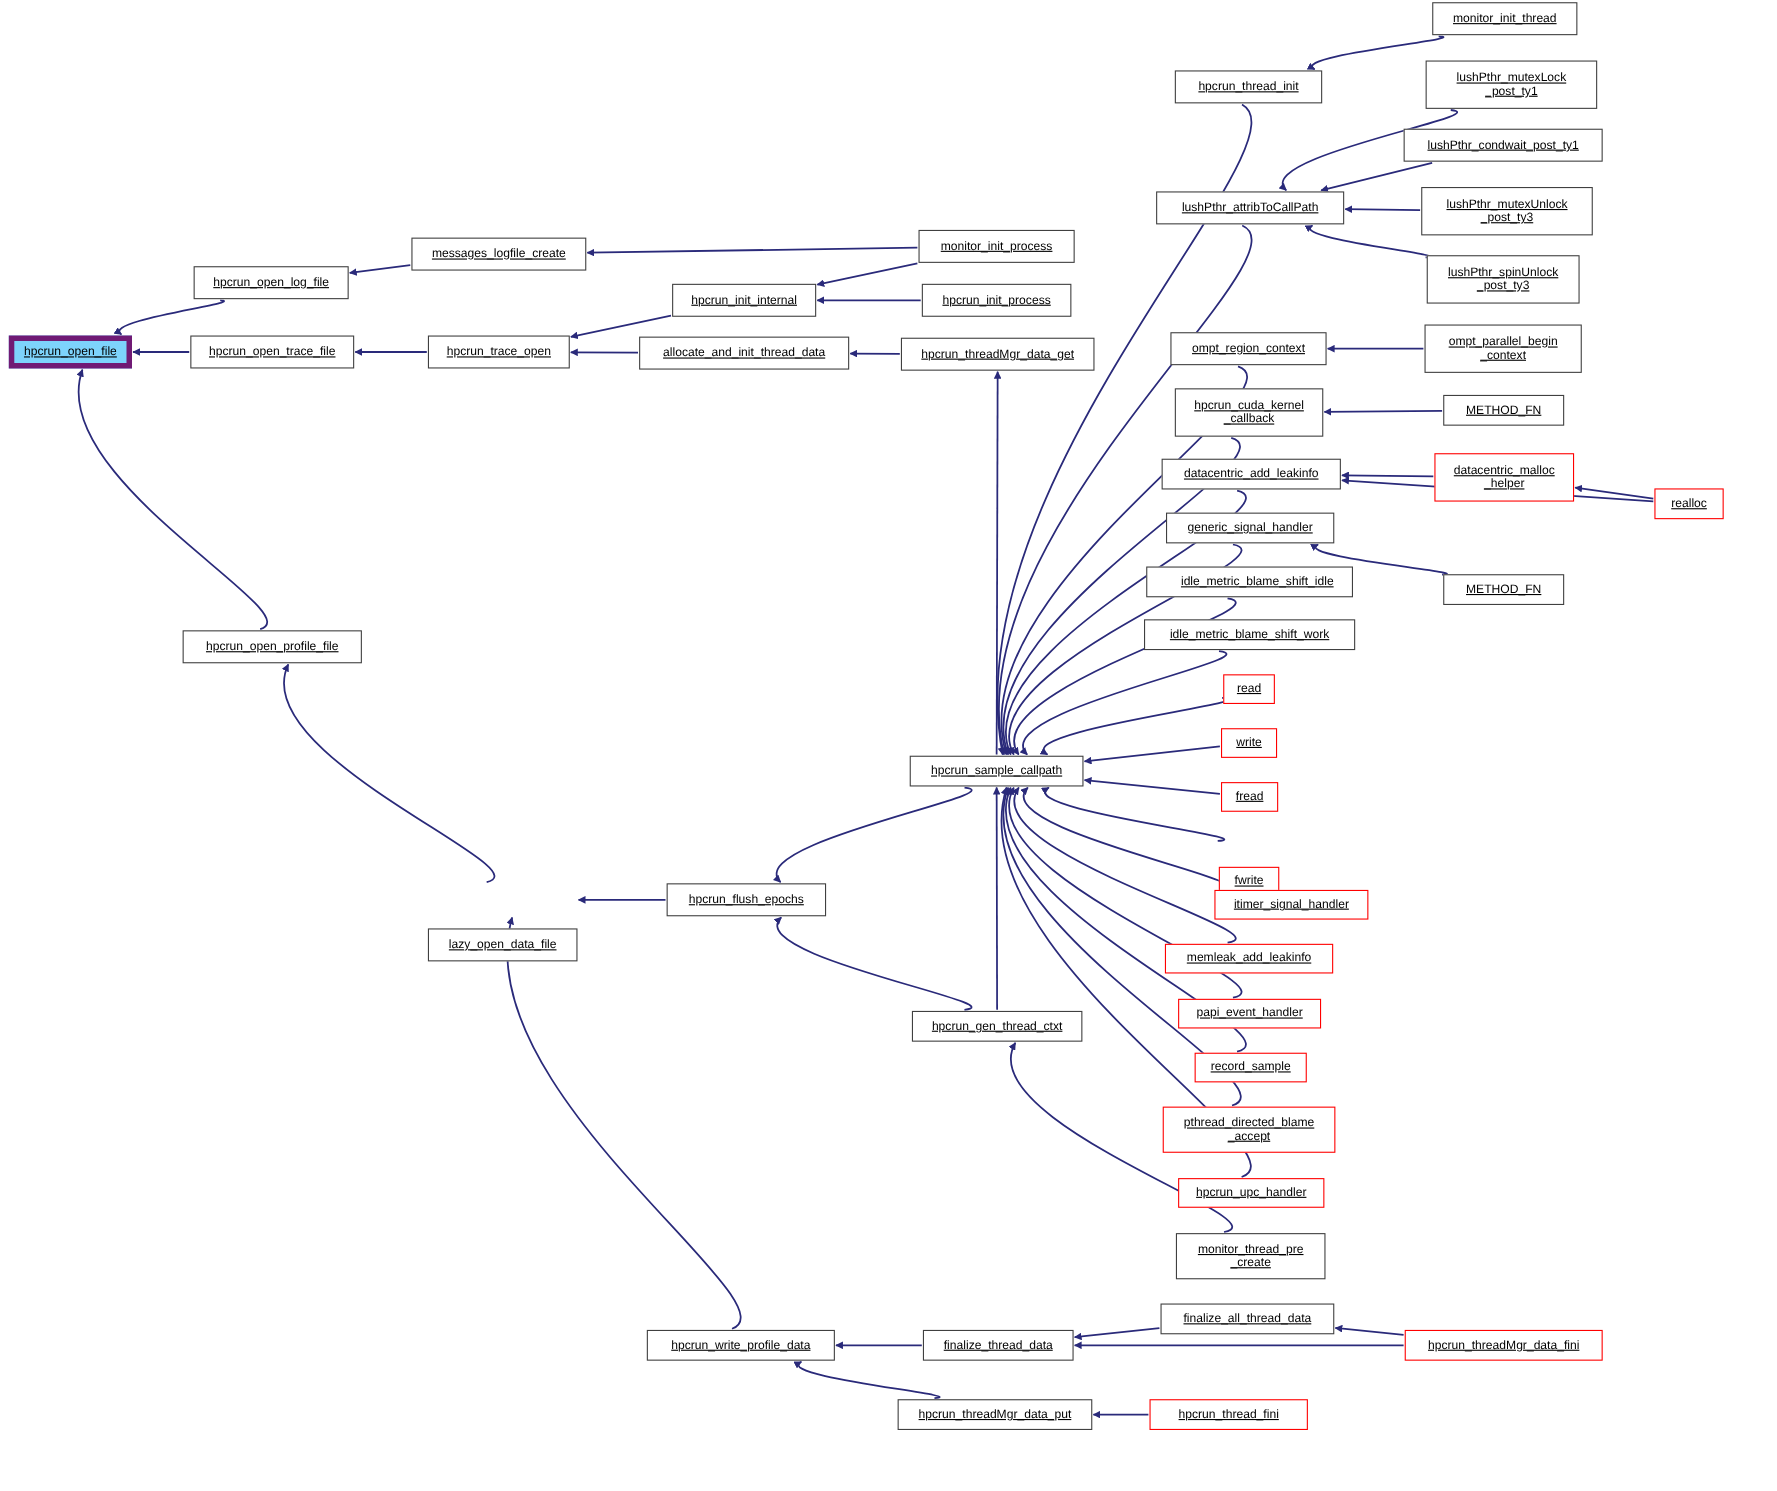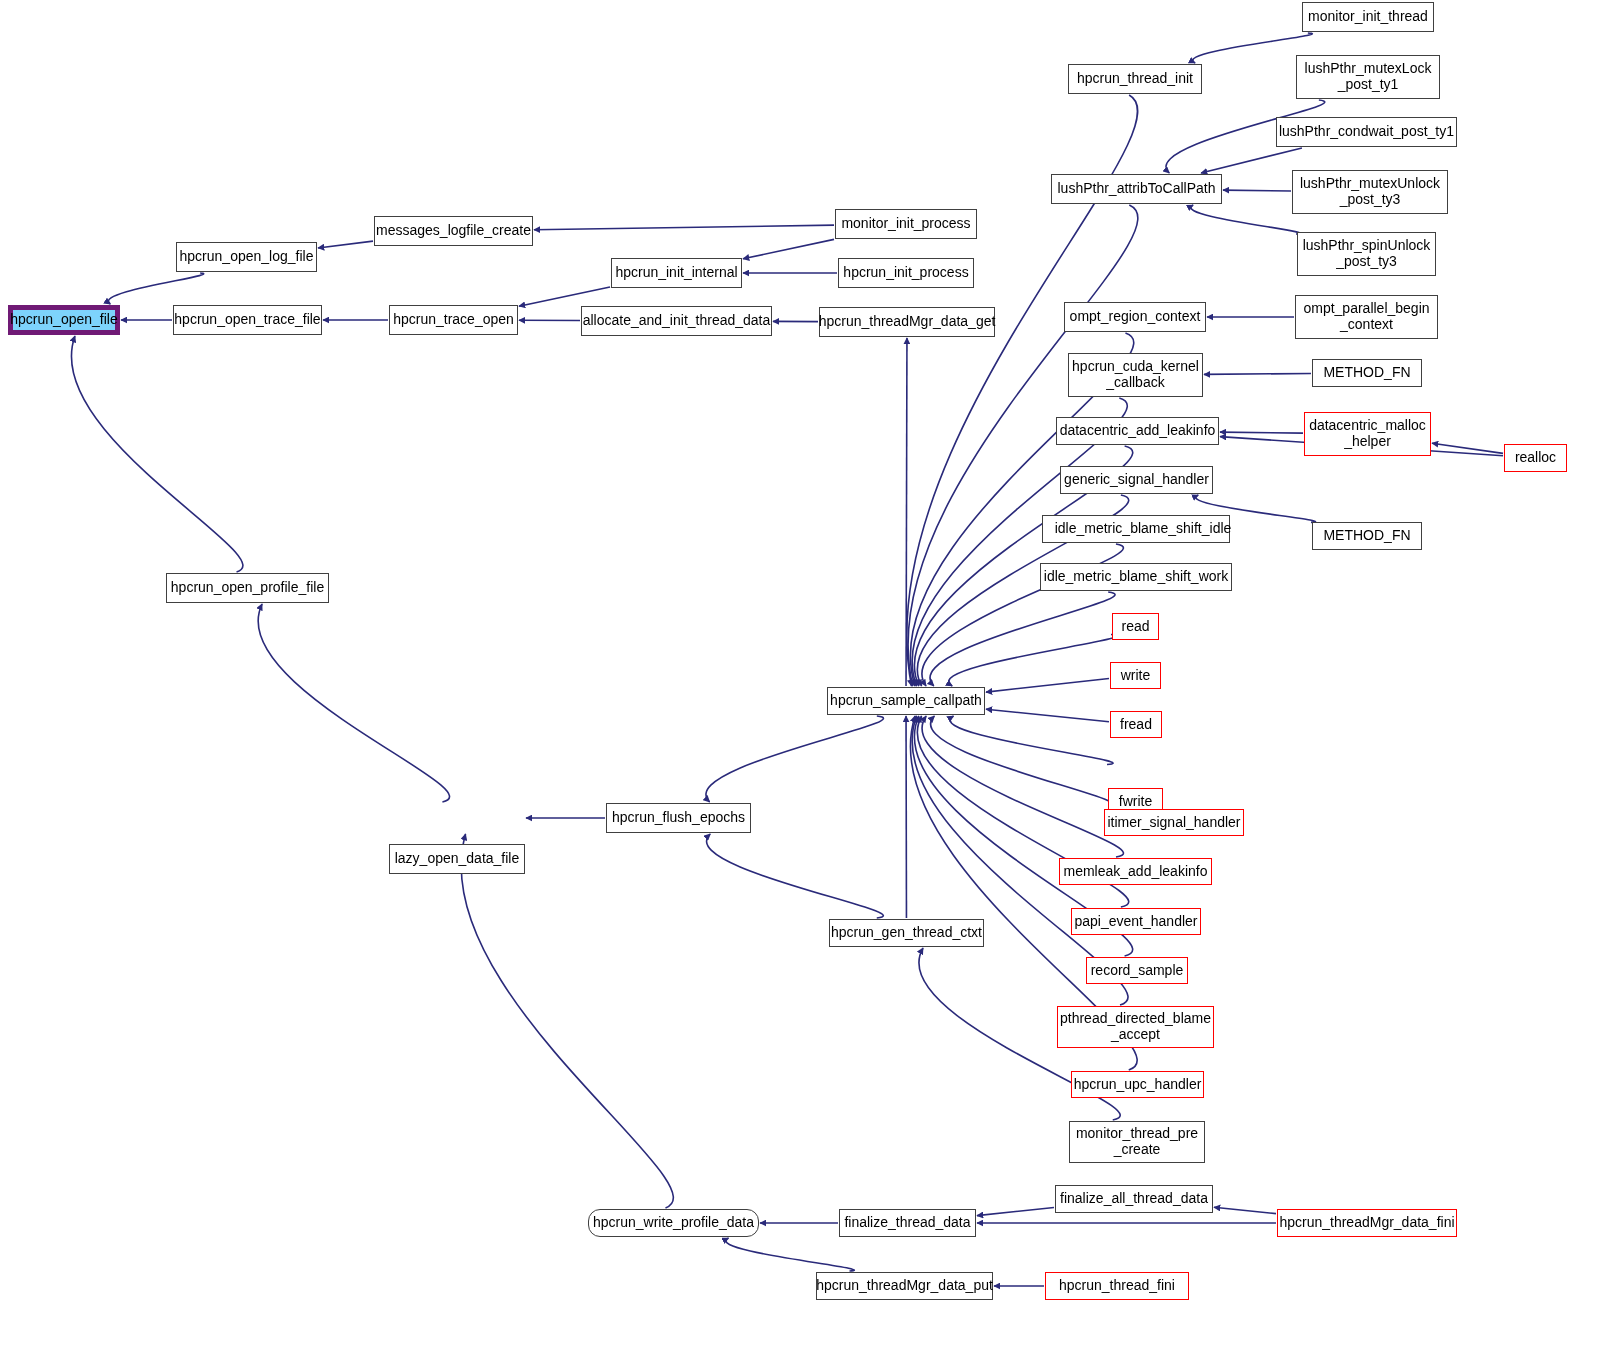--- a/index.html
+++ b/index.html
@@ -24,26 +24,27 @@
   }
   .node {
     position: absolute;
     box-sizing: border-box;
     display: flex;
     align-items: center;
     justify-content: center;
     text-align: center;
     background: #ffffff;
     border: 1px solid #404040;
-    font-size: 14px;
+    font-size: 11px;
     color: #000000;
     line-height: 1.12;
     white-space: pre-line;
     letter-spacing: 0px;
     z-index: 2;
+    text-decoration: underline;
   }
   .node.red {
     border: 1px solid #ff0000;
   }
   .node.highlight {
     background: #7dd3fc;
     border: 5px solid #701a75;
     text-align: center;
   }
 </style>
@@ -117,21 +118,21 @@
     <div class="node" style="left: 173px; top: 305px; width: 149px; height: 30px;">hpcrun_open_trace_file</div>
     <div class="node" style="left: 374px; top: 216px; width: 159px; height: 30px;">messages_logfile_create</div>
     <div class="node" style="left: 389px; top: 305px; width: 129px; height: 30px;">hpcrun_trace_open</div>
     <div class="node" style="left: 611px; top: 258px; width: 131px; height: 30px;">hpcrun_init_internal</div>
     <div class="node" style="left: 581px; top: 306px; width: 191px; height: 30px;">allocate_and_init_thread_data</div>
     <div class="node" style="left: 835px; top: 209px; width: 142px; height: 30px;">monitor_init_process</div>
     <div class="node" style="left: 838px; top: 258px; width: 136px; height: 30px;">hpcrun_init_process</div>
     <div class="node" style="left: 819px; top: 307px; width: 176px; height: 30px;">hpcrun_threadMgr_data_get</div>
     <div class="node" style="left: 1068px; top: 64px; width: 134px; height: 30px;">hpcrun_thread_init</div>
     <div class="node" style="left: 1302px; top: 2px; width: 132px; height: 30px;">monitor_init_thread</div>
-    <div class="node" style="left: 1296px; top: 55px; width: 144px; height: 44px;">lushPthr_mutexLock
+    <div class="node" style="left: 1296px; top: 55px; width: 156px; height: 44px;">lushPthr_mutexLock
 _post_ty1</div>
     <div class="node" style="left: 1276px; top: 117px; width: 181px; height: 30px;">lushPthr_condwait_post_ty1</div>
     <div class="node" style="left: 1051px; top: 174px; width: 171px; height: 30px;">lushPthr_attribToCallPath</div>
     <div class="node" style="left: 1292px; top: 170px; width: 156px; height: 44px;">lushPthr_mutexUnlock
 _post_ty3</div>
     <div class="node" style="left: 1297px; top: 232px; width: 139px; height: 44px;">lushPthr_spinUnlock
 _post_ty3</div>
     <div class="node" style="left: 1064px; top: 302px; width: 142px; height: 30px;">ompt_region_context</div>
     <div class="node" style="left: 1295px; top: 295px; width: 143px; height: 44px;">ompt_parallel_begin
 _context</div>
@@ -157,19 +158,19 @@
     <div class="node red" style="left: 1086px; top: 957px; width: 102px; height: 27px;">record_sample</div>
     <div class="node red" style="left: 1057px; top: 1006px; width: 157px; height: 42px;">pthread_directed_blame
 _accept</div>
     <div class="node red" style="left: 1071px; top: 1071px; width: 133px; height: 27px;">hpcrun_upc_handler</div>
     <div class="node" style="left: 1069px; top: 1121px; width: 136px; height: 42px;">monitor_thread_pre
 _create</div>
     <div class="node" style="left: 166px; top: 573px; width: 163px; height: 30px;">hpcrun_open_profile_file</div>
     <div class="node" style="left: 389px; top: 844px; width: 136px; height: 30px;">lazy_open_data_file</div>
     <div class="node" style="left: 606px; top: 803px; width: 145px; height: 30px;">hpcrun_flush_epochs</div>
     <div class="node" style="left: 829px; top: 919px; width: 155px; height: 28px;">hpcrun_gen_thread_ctxt</div>
-    <div class="node" style="left: 588px; top: 1209px; width: 171px; height: 28px; border-radius: 12px;">hpcrun_write_profile_data</div>
+    <div class="node" style="left: 588px; top: 1209px; width: 171px; height: 28px;">hpcrun_write_profile_data</div>
     <div class="node" style="left: 839px; top: 1209px; width: 137px; height: 28px;">finalize_thread_data</div>
     <div class="node" style="left: 1055px; top: 1185px; width: 158px; height: 28px;">finalize_all_thread_data</div>
     <div class="node red" style="left: 1277px; top: 1209px; width: 180px; height: 28px;">hpcrun_threadMgr_data_fini</div>
     <div class="node" style="left: 816px; top: 1272px; width: 177px; height: 28px;">hpcrun_threadMgr_data_put</div>
     <div class="node red" style="left: 1045px; top: 1272px; width: 144px; height: 28px;">hpcrun_thread_fini</div>
   </div>
 
 </body></html>

